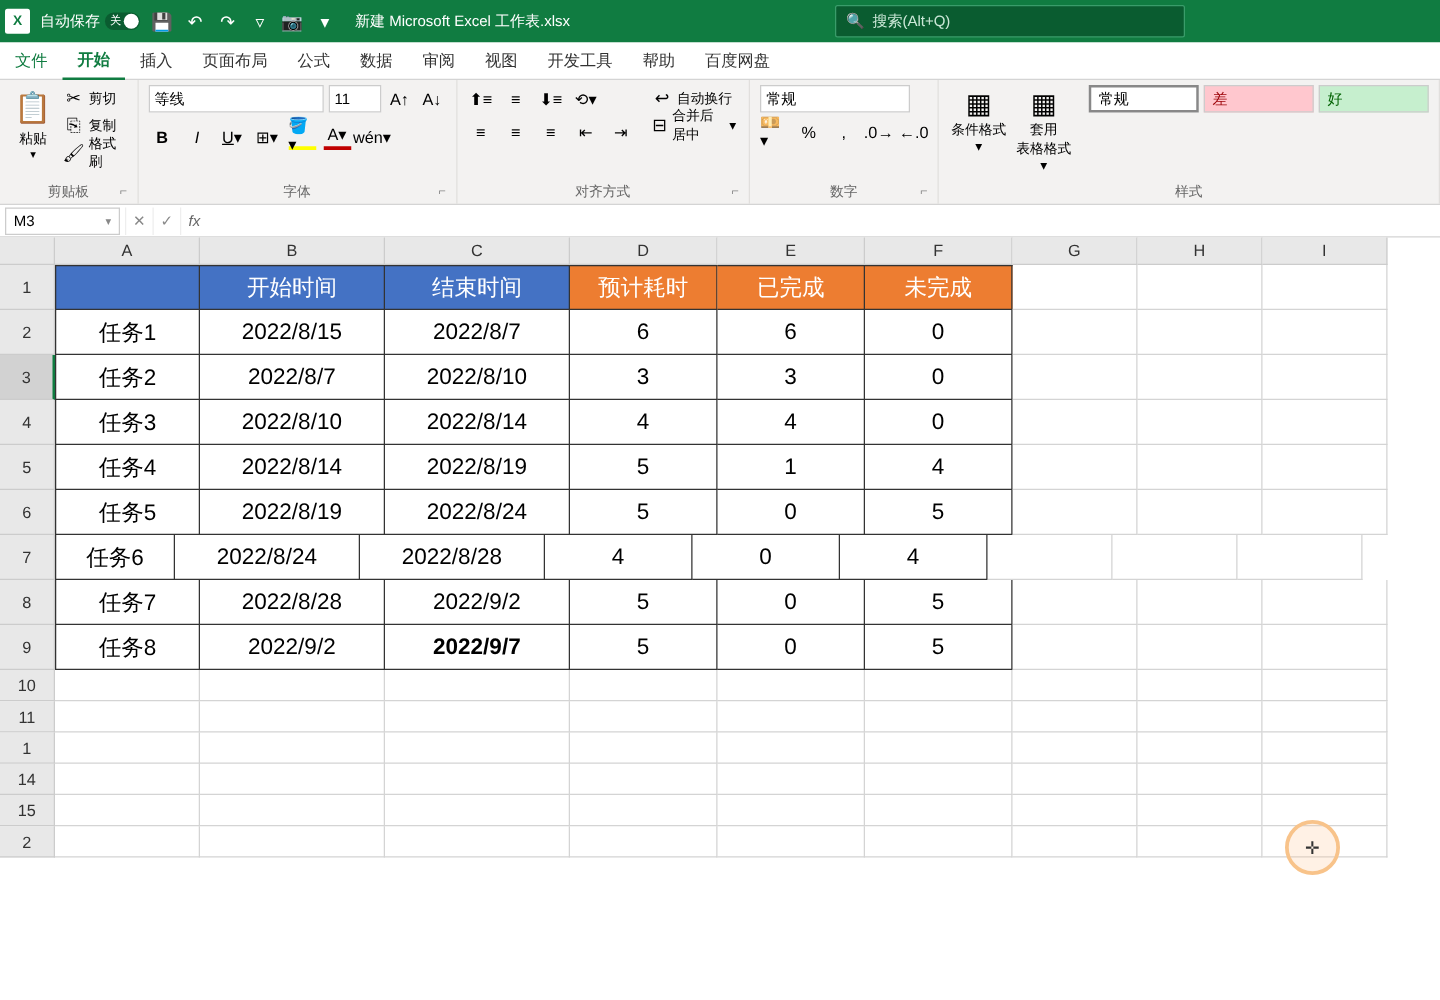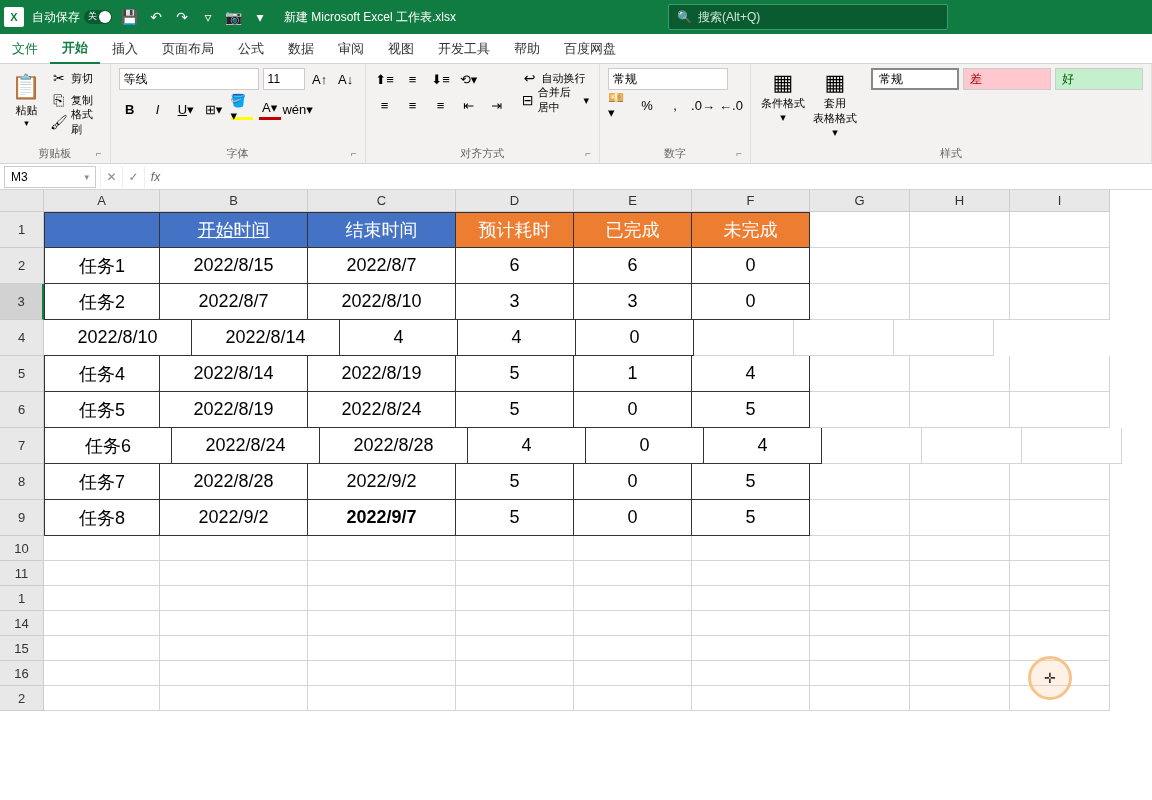--- a/index.html
+++ b/index.html
@@ -232,21 +232,21 @@
       <div class="colhead" style="width: 118px;">D</div>
       <div class="colhead" style="width: 118px;">E</div>
       <div class="colhead" style="width: 118px;">F</div>
       <div class="colhead" style="width: 100px;">G</div>
       <div class="colhead" style="width: 100px;">H</div>
       <div class="colhead" style="width: 100px;">I</div>
     </div>
     <div class="sheet">
       <div class="rowhead" style="height: 36px;">1</div>
       <div class="cell hdr-blue" style="width: 116px; height: 36px; border-left: 1px solid rgb(51, 51, 51); border-top: 1px solid rgb(51, 51, 51);"></div>
-      <div class="cell hdr-blue" style="width: 148px; height: 36px; border-top: 1px solid rgb(51, 51, 51); text-decoration: underline;">开始时间</div>
+      <div class="cell hdr-blue" style="width: 148px; height: 36px; border-top: 1px solid rgb(51, 51, 51);">开始时间</div>
       <div class="cell hdr-blue" style="width: 148px; height: 36px; border-top: 1px solid rgb(51, 51, 51);">结束时间</div>
       <div class="cell hdr-orange" style="width: 118px; height: 36px; border-top: 1px solid rgb(51, 51, 51);">预计耗时</div>
       <div class="cell hdr-orange" style="width: 118px; height: 36px; border-top: 1px solid rgb(51, 51, 51);">已完成</div>
       <div class="cell hdr-orange" style="width: 118px; height: 36px; border-top: 1px solid rgb(51, 51, 51);">未完成</div>
       <div class="cell" style="width: 100px; height: 36px;"></div>
       <div class="cell" style="width: 100px; height: 36px;"></div>
       <div class="cell" style="width: 100px; height: 36px;"></div>
     </div>
     <div class="sheet">
       <div class="rowhead" style="height: 36px;">2</div>
@@ -267,20 +267,21 @@
       <div class="cell data-cell" style="width: 148px; height: 36px;">2022/8/10</div>
       <div class="cell data-cell" style="width: 118px; height: 36px;">3</div>
       <div class="cell data-cell" style="width: 118px; height: 36px;">3</div>
       <div class="cell data-cell" style="width: 118px; height: 36px;">0</div>
       <div class="cell" style="width: 100px; height: 36px;"></div>
       <div class="cell" style="width: 100px; height: 36px;"></div>
       <div class="cell" style="width: 100px; height: 36px;"></div>
     </div>
     <div class="sheet">
       <div class="rowhead" style="height: 36px;">4</div>
+      <div class="cell data-cell" style="width: 116px; height: 36px; border-left: 1px solid rgb(51, 51, 51);">任务3</div>
       <div class="cell data-cell" style="width: 148px; height: 36px;">2022/8/10</div>
       <div class="cell data-cell" style="width: 148px; height: 36px;">2022/8/14</div>
       <div class="cell data-cell" style="width: 118px; height: 36px;">4</div>
       <div class="cell data-cell" style="width: 118px; height: 36px;">4</div>
       <div class="cell data-cell" style="width: 118px; height: 36px;">0</div>
       <div class="cell" style="width: 100px; height: 36px;"></div>
       <div class="cell" style="width: 100px; height: 36px;"></div>
       <div class="cell" style="width: 100px; height: 36px;"></div>
     </div>
     <div class="sheet">
@@ -302,21 +303,21 @@
       <div class="cell data-cell" style="width: 148px; height: 36px;">2022/8/24</div>
       <div class="cell data-cell" style="width: 118px; height: 36px;">5</div>
       <div class="cell data-cell" style="width: 118px; height: 36px;">0</div>
       <div class="cell data-cell" style="width: 118px; height: 36px;">5</div>
       <div class="cell" style="width: 100px; height: 36px;"></div>
       <div class="cell" style="width: 100px; height: 36px;"></div>
       <div class="cell" style="width: 100px; height: 36px;"></div>
     </div>
     <div class="sheet">
       <div class="rowhead" style="height: 36px;">7</div>
-      <div class="cell data-cell" style="width: 128px; height: 36px; border-left: 1px solid rgb(51, 51, 51);">任务6</div>
+      <div class="cell data-cell" style="width: 96px; height: 36px; border-left: 1px solid rgb(51, 51, 51);">任务6</div>
       <div class="cell data-cell" style="width: 148px; height: 36px;">2022/8/24</div>
       <div class="cell data-cell" style="width: 148px; height: 36px;">2022/8/28</div>
       <div class="cell data-cell" style="width: 118px; height: 36px;">4</div>
       <div class="cell data-cell" style="width: 118px; height: 36px;">0</div>
       <div class="cell data-cell" style="width: 118px; height: 36px;">4</div>
       <div class="cell" style="width: 100px; height: 36px;"></div>
       <div class="cell" style="width: 100px; height: 36px;"></div>
       <div class="cell" style="width: 100px; height: 36px;"></div>
     </div>
     <div class="sheet">
@@ -397,32 +398,20 @@
       <div class="cell" style="width: 148px; height: 25px;"></div>
       <div class="cell" style="width: 148px; height: 25px;"></div>
       <div class="cell" style="width: 118px; height: 25px;"></div>
       <div class="cell" style="width: 118px; height: 25px;"></div>
       <div class="cell" style="width: 118px; height: 25px;"></div>
       <div class="cell" style="width: 100px; height: 25px;"></div>
       <div class="cell" style="width: 100px; height: 25px;"></div>
       <div class="cell" style="width: 100px; height: 25px;"></div>
     </div>
     <div class="sheet">
-      <div class="rowhead" style="height: 25px;">16</div>
-      <div class="cell" style="width: 116px; height: 25px;"></div>
-      <div class="cell" style="width: 148px; height: 25px;"></div>
-      <div class="cell" style="width: 148px; height: 25px;"></div>
-      <div class="cell" style="width: 118px; height: 25px;"></div>
-      <div class="cell" style="width: 118px; height: 25px;"></div>
-      <div class="cell" style="width: 118px; height: 25px;"></div>
-      <div class="cell" style="width: 100px; height: 25px;"></div>
-      <div class="cell" style="width: 100px; height: 25px;"></div>
-      <div class="cell" style="width: 100px; height: 25px;"></div>
-    </div>
-    <div class="sheet">
       <div class="rowhead" style="height: 25px;">2</div>
       <div class="cell" style="width: 116px; height: 25px;"></div>
       <div class="cell" style="width: 148px; height: 25px;"></div>
       <div class="cell" style="width: 148px; height: 25px;"></div>
       <div class="cell" style="width: 118px; height: 25px;"></div>
       <div class="cell" style="width: 118px; height: 25px;"></div>
       <div class="cell" style="width: 118px; height: 25px;"></div>
       <div class="cell" style="width: 100px; height: 25px;"></div>
       <div class="cell" style="width: 100px; height: 25px;"></div>
       <div class="cell" style="width: 100px; height: 25px;"></div>

